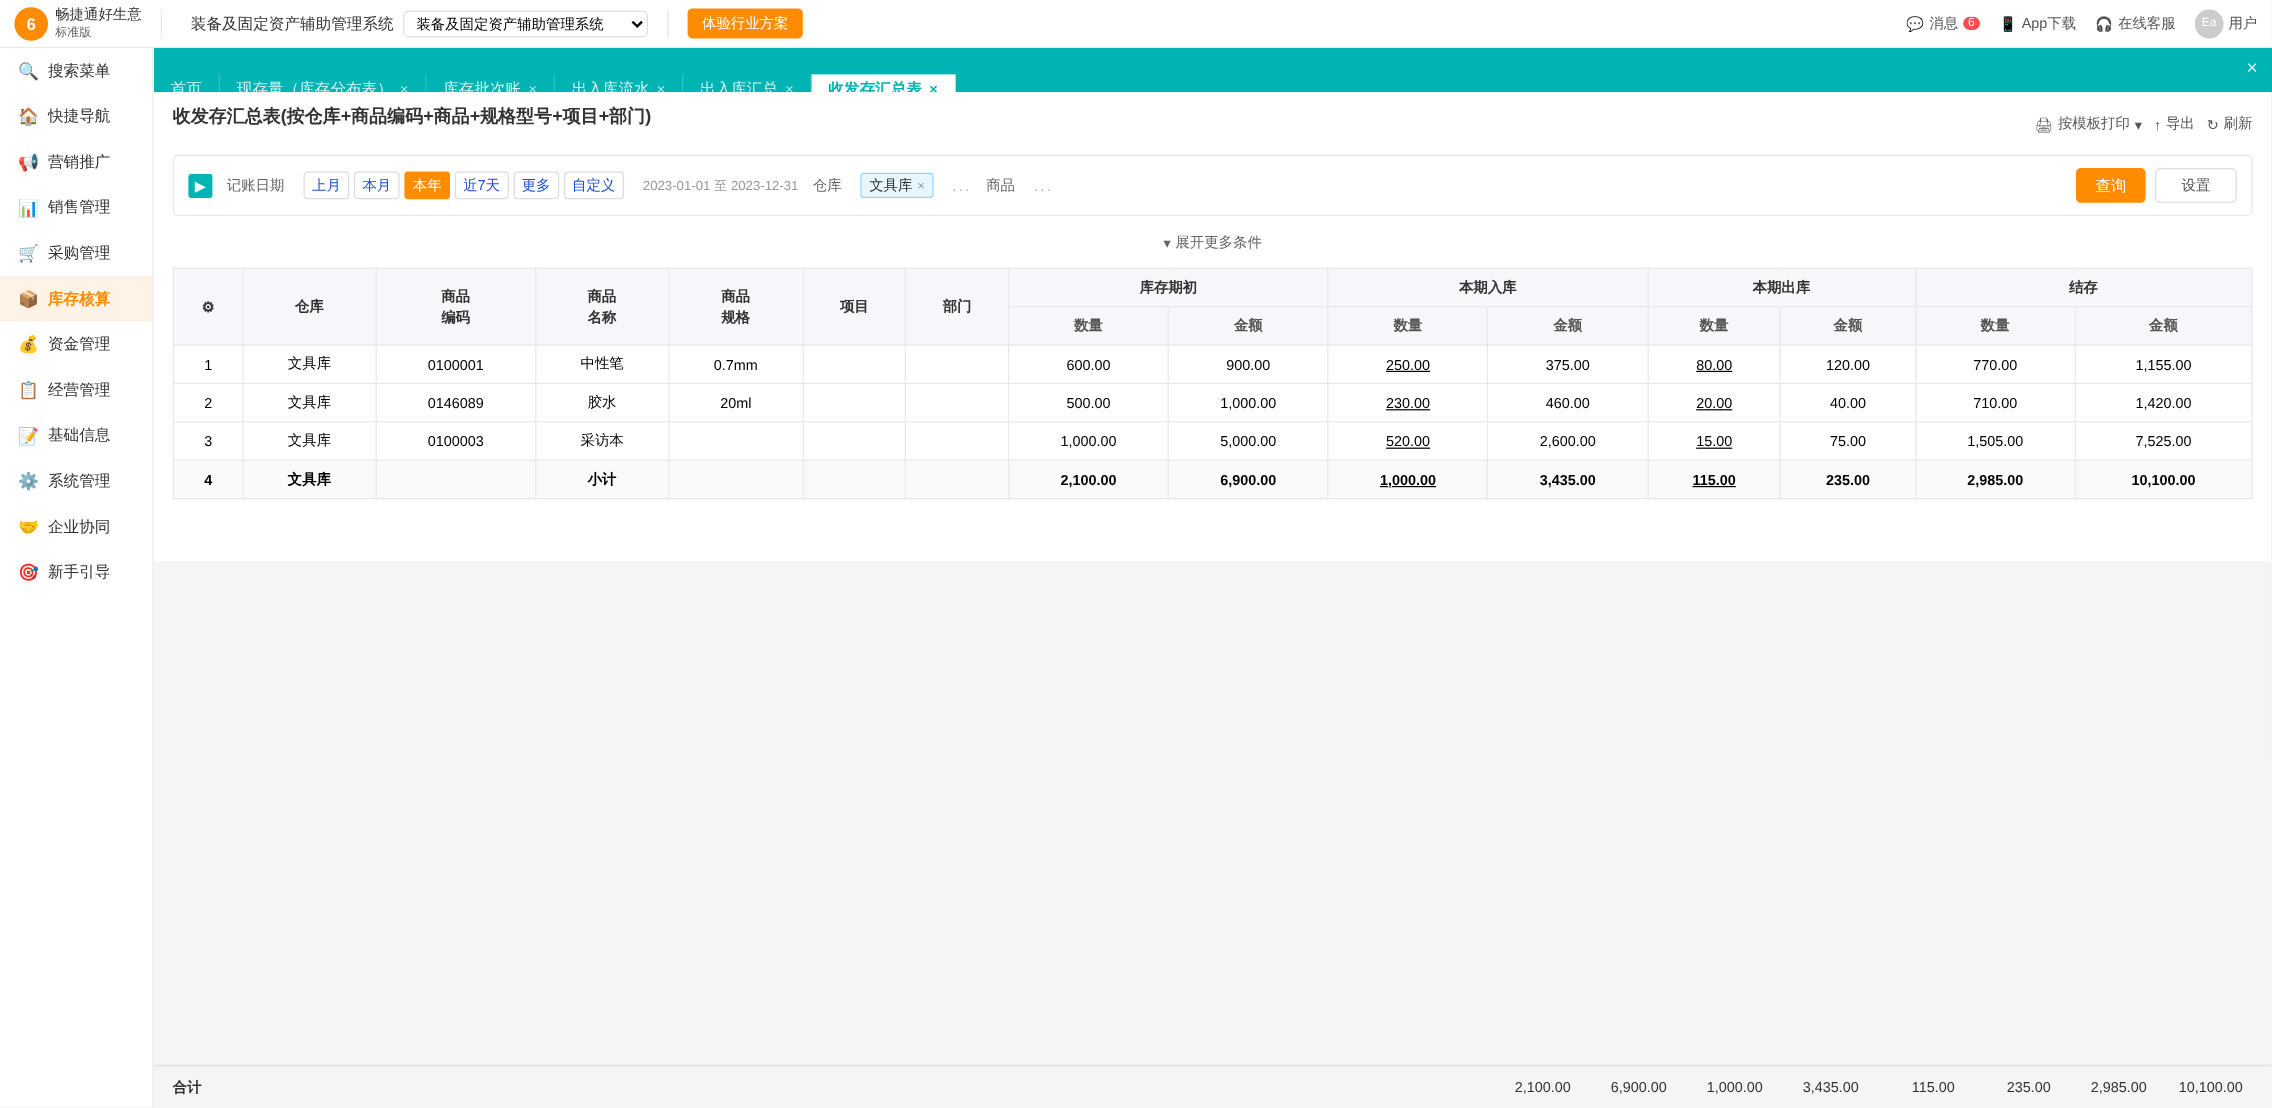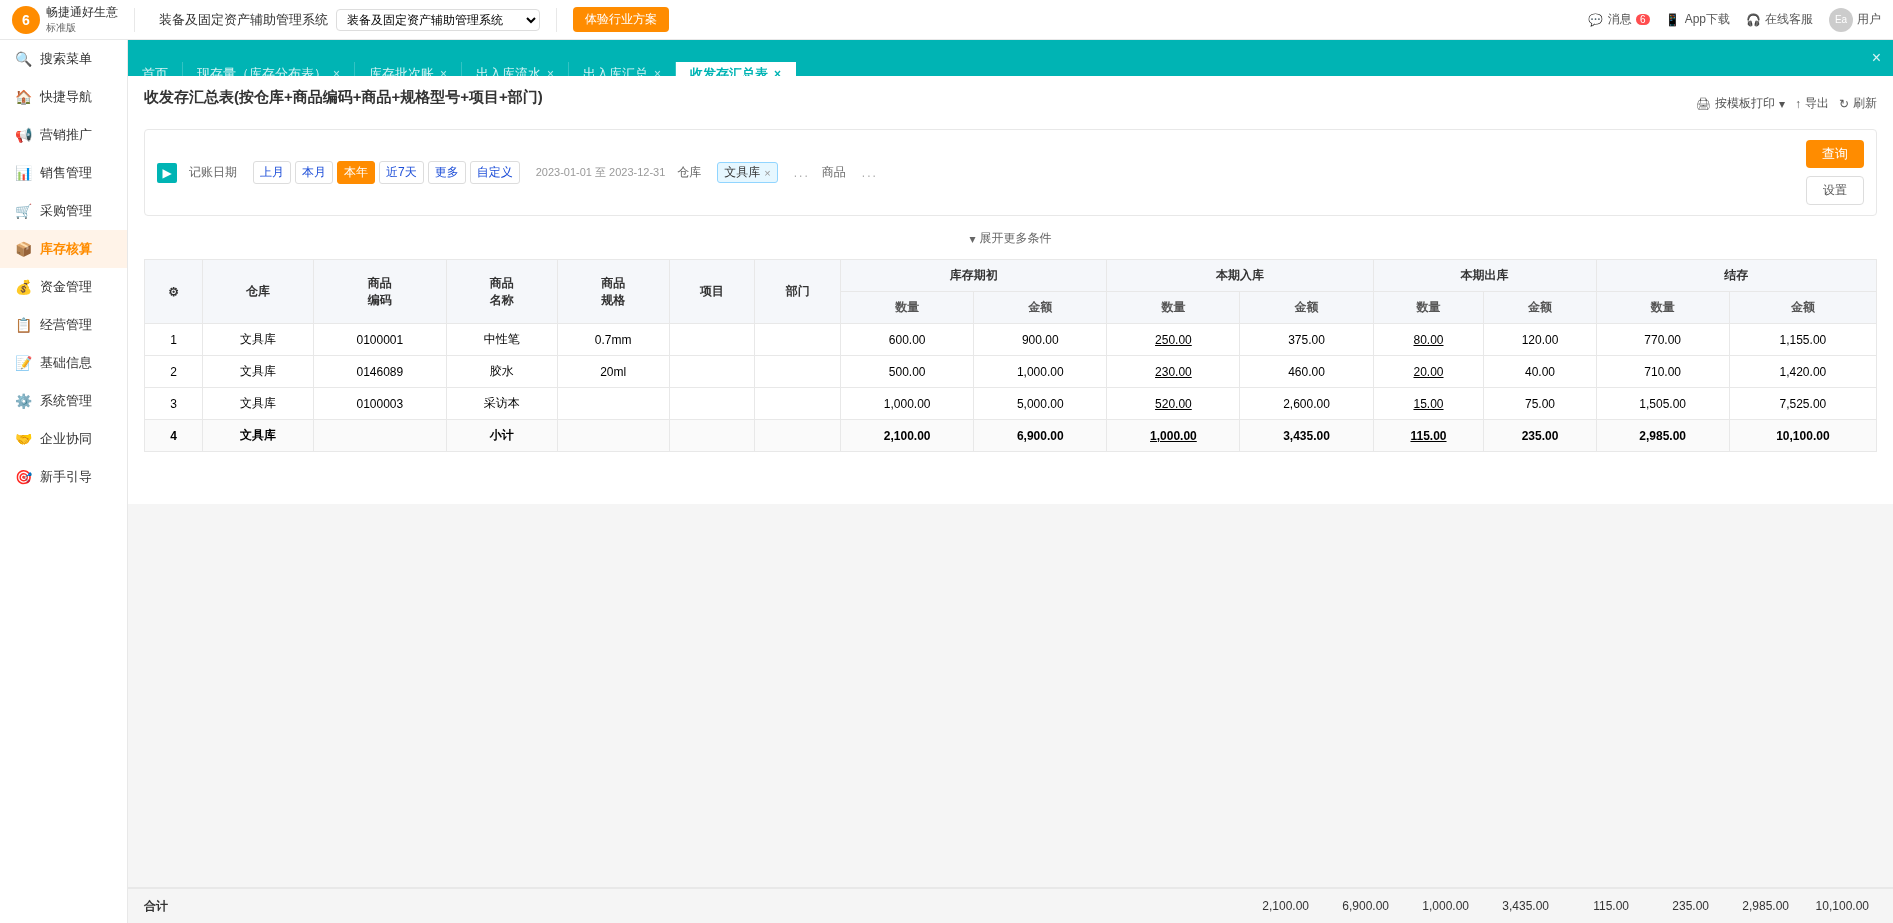--- a/index.html
+++ b/index.html
@@ -308,21 +308,21 @@
       border-radius: 4px;
       padding: 5px 16px;
       font-size: 13px;
       cursor: pointer;
     }
     .btn-settings {
       background: #fff;
       color: #555;
       border: 1px solid #ddd;
       border-radius: 4px;
-      padding: 5px 4px;
+      padding: 5px 21px;
       font-size: 12px;
       cursor: pointer;
     }
     .top-action-right {
       display: flex;
       gap: 10px;
       align-items: center;
       color: #555;
       font-size: 12px;
     }
@@ -563,21 +563,21 @@
               <span class="tag-close">×</span>
             </div>
             <span class="more-dots">...</span>
           </div>
 
           <div class="filter-group">
             <span class="filter-label">商品</span>
             <span class="more-dots">...</span>
           </div>
 
-          <div style="margin-left:auto;display:flex;gap:8px;flex-direction:column;">
+          <div style="margin-left:auto;display:flex;gap:8px;">
             <button class="btn-query">查询</button>
             <button class="btn-settings">设置</button>
           </div>
         </div>
 
         <div style="display:flex;justify-content:center;margin-bottom:10px;">
           <div class="expand-more-btn">
             <span>▾</span>
             <span>展开更多条件</span>
           </div>

